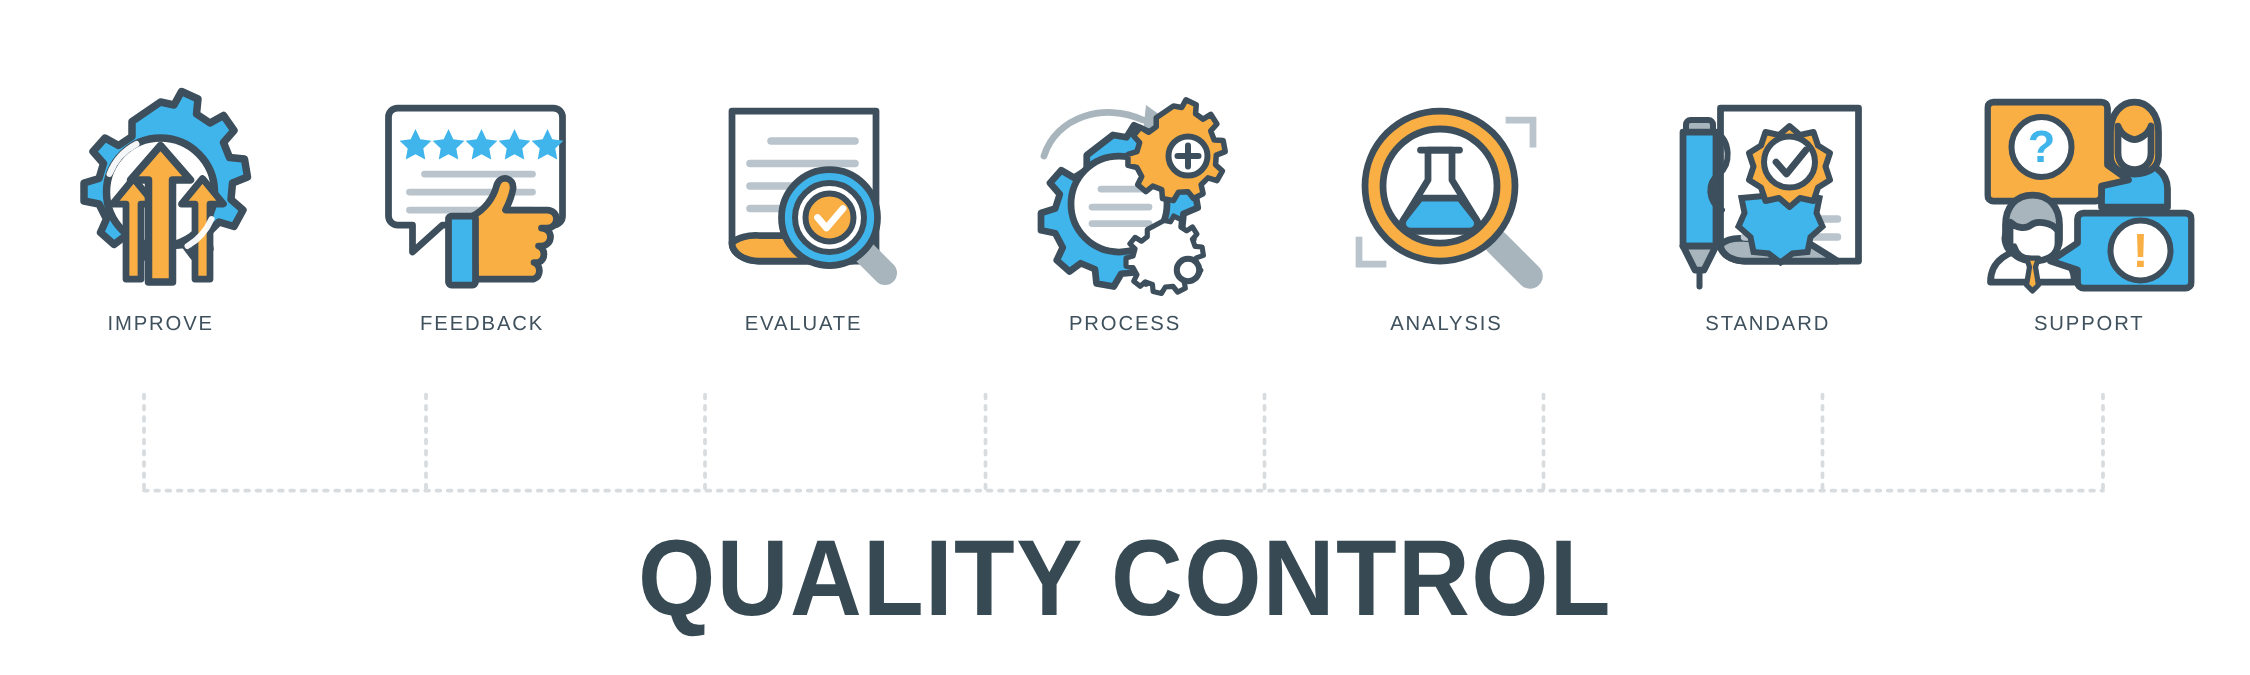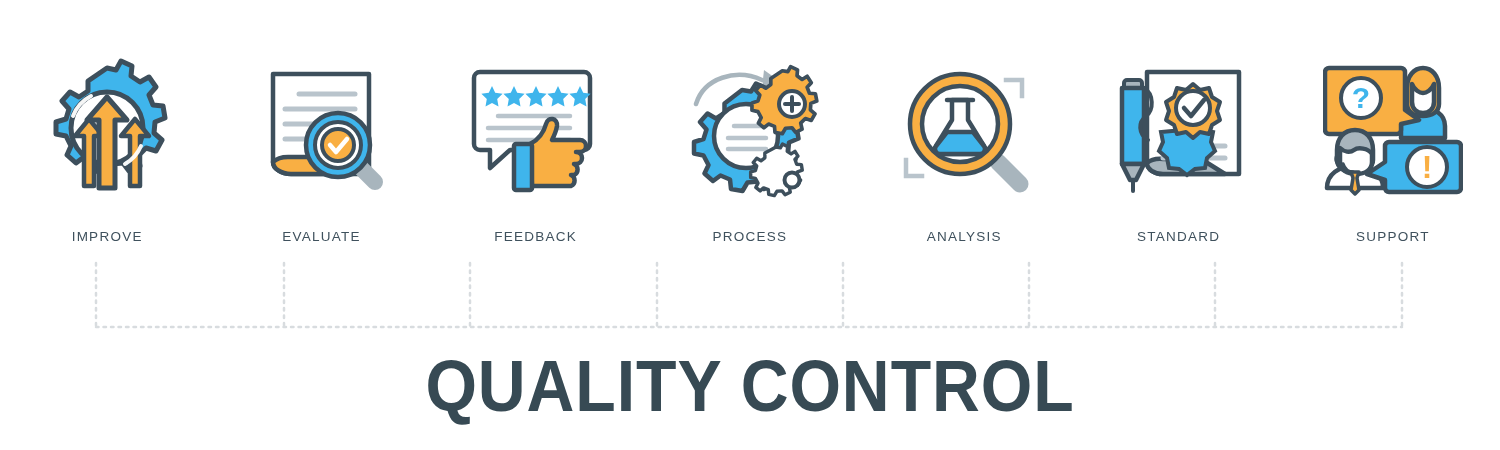--- a/index.html
+++ b/index.html
@@ -39,21 +39,21 @@
   .icon-wrap {
     width: 150px;
     height: 160px;
     margin-top: 48px;
     display: flex;
     align-items: center;
     justify-content: center;
   }
   .icon-wrap svg { display: block; width: 140px; height: 140px; }
   .item-label {
-    margin-top: 21px;
+    margin-top: 0;
     font-size: 13.5px;
     letter-spacing: 1.25px;
     color: #3f515d;
     text-transform: uppercase;
     font-weight: 400;
     white-space: nowrap;
   }
 
   
   .connector {
@@ -104,61 +104,61 @@
             <path d="M104 88 a38 38 0 0 1 -16 18"></path>
           </g>
         </svg>
       </div>
       <div class="item-label">IMPROVE</div>
     </div>
 
     <div class="item">
       <div class="icon-wrap">
         <svg viewBox="0 0 140 140">
+          <path fill="#ffffff" stroke="#3d4f5c" stroke-width="4.5" stroke-linejoin="round" d="M14 14 h104 a6 6 0 0 1 6 6 v66 a6 6 0 0 1 -6 6 H44 L24 110 V92 H14 a6 6 0 0 1 -6 -6 V20 a6 6 0 0 1 6 -6z"></path>
+          <g fill="#3fb5ec">
+            <path d="M26 28 l3.2 6.8 7.4 1 -5.4 5.2 1.3 7.4 -6.5-3.5 -6.5 3.5 1.3-7.4 -5.4-5.2 7.4-1z"></path>
+            <path d="M48 28 l3.2 6.8 7.4 1 -5.4 5.2 1.3 7.4 -6.5-3.5 -6.5 3.5 1.3-7.4 -5.4-5.2 7.4-1z"></path>
+            <path d="M70 28 l3.2 6.8 7.4 1 -5.4 5.2 1.3 7.4 -6.5-3.5 -6.5 3.5 1.3-7.4 -5.4-5.2 7.4-1z"></path>
+            <path d="M92 28 l3.2 6.8 7.4 1 -5.4 5.2 1.3 7.4 -6.5-3.5 -6.5 3.5 1.3-7.4 -5.4-5.2 7.4-1z"></path>
+            <path d="M114 28 l3.2 6.8 7.4 1 -5.4 5.2 1.3 7.4 -6.5-3.5 -6.5 3.5 1.3-7.4 -5.4-5.2 7.4-1z"></path>
+          </g>
+          <g stroke="#b9c4cc" stroke-width="4.5" stroke-linecap="round">
+            <line x1="32" y1="58" x2="104" y2="58"></line>
+            <line x1="22" y1="70" x2="104" y2="70"></line>
+            <line x1="22" y1="82" x2="104" y2="82"></line>
+          </g>
+          <path fill="#f9af43" stroke="#3d4f5c" stroke-width="4.5" stroke-linejoin="round" d="M64 86 c8-4 14-12 16-20 2-8 12-6 11 2 -1 6 -3 10 -5 14 h28 a6 6 0 0 1 0 12 h-4 a6 6 0 0 1 0 12 h-2 a6 6 0 0 1 0 11 h-3 a6 6 0 0 1 0 11 H66 z"></path>
+          <rect x="48" y="86" width="18" height="46" rx="2" fill="#3fb5ec" stroke="#3d4f5c" stroke-width="4.5" stroke-linejoin="round"></rect>
+        </svg>
+      </div>
+      <div class="item-label">FEEDBACK</div>
+    </div>
+
+    <div class="item">
+      <div class="icon-wrap">
+        <svg viewBox="0 0 140 140">
           <path fill="#ffffff" stroke="#3d4f5c" stroke-width="4.5" stroke-linejoin="round" d="M22 16 h96 v100 H40 a18 12 0 0 1 -18-12 z"></path>
           <path fill="#f9af43" stroke="#3d4f5c" stroke-width="4.5" stroke-linejoin="round" d="M22 104 a18 12 0 0 0 18 12 h62 l-28-17 H40 a18 10 0 0 0 -18 5z"></path>
           <g stroke="#b9c4cc" stroke-width="5" stroke-linecap="round">
             <line x1="48" y1="36" x2="104" y2="36"></line>
             <line x1="34" y1="51" x2="104" y2="51"></line>
             <line x1="34" y1="66" x2="104" y2="66"></line>
             <line x1="34" y1="81" x2="96" y2="81"></line>
           </g>
           <line x1="104" y1="104" x2="124" y2="124" stroke="#a8b5bd" stroke-width="16" stroke-linecap="round"></line>
           <line x1="104" y1="104" x2="124" y2="124" stroke="#3d4f5c" stroke-width="4.5" stroke-linecap="round" fill="none" opacity="0"></line>
           <path d="M100 100 l24 24" stroke="#3d4f5c" stroke-width="4.5" fill="none" opacity="0"></path>
           <circle cx="87" cy="87" r="32" fill="#3fb5ec" stroke="#3d4f5c" stroke-width="4.5"></circle>
           <circle cx="87" cy="87" r="23" fill="#ffffff" stroke="#3d4f5c" stroke-width="4"></circle>
           <circle cx="87" cy="87" r="16" fill="#f9af43" stroke="#3d4f5c" stroke-width="4"></circle>
           <path d="M79 87 l6 7 11-13" fill="none" stroke="#ffffff" stroke-width="4.5" stroke-linecap="round" stroke-linejoin="round"></path>
         </svg>
       </div>
       <div class="item-label">EVALUATE</div>
-    </div>
-
-    <div class="item">
-      <div class="icon-wrap">
-        <svg viewBox="0 0 140 140">
-          <path fill="#ffffff" stroke="#3d4f5c" stroke-width="4.5" stroke-linejoin="round" d="M14 14 h104 a6 6 0 0 1 6 6 v66 a6 6 0 0 1 -6 6 H44 L24 110 V92 H14 a6 6 0 0 1 -6 -6 V20 a6 6 0 0 1 6 -6z"></path>
-          <g fill="#3fb5ec">
-            <path d="M26 28 l3.2 6.8 7.4 1 -5.4 5.2 1.3 7.4 -6.5-3.5 -6.5 3.5 1.3-7.4 -5.4-5.2 7.4-1z"></path>
-            <path d="M48 28 l3.2 6.8 7.4 1 -5.4 5.2 1.3 7.4 -6.5-3.5 -6.5 3.5 1.3-7.4 -5.4-5.2 7.4-1z"></path>
-            <path d="M70 28 l3.2 6.8 7.4 1 -5.4 5.2 1.3 7.4 -6.5-3.5 -6.5 3.5 1.3-7.4 -5.4-5.2 7.4-1z"></path>
-            <path d="M92 28 l3.2 6.8 7.4 1 -5.4 5.2 1.3 7.4 -6.5-3.5 -6.5 3.5 1.3-7.4 -5.4-5.2 7.4-1z"></path>
-            <path d="M114 28 l3.2 6.8 7.4 1 -5.4 5.2 1.3 7.4 -6.5-3.5 -6.5 3.5 1.3-7.4 -5.4-5.2 7.4-1z"></path>
-          </g>
-          <g stroke="#b9c4cc" stroke-width="4.5" stroke-linecap="round">
-            <line x1="32" y1="58" x2="104" y2="58"></line>
-            <line x1="22" y1="70" x2="104" y2="70"></line>
-            <line x1="22" y1="82" x2="104" y2="82"></line>
-          </g>
-          <path fill="#f9af43" stroke="#3d4f5c" stroke-width="4.5" stroke-linejoin="round" d="M64 86 c8-4 14-12 16-20 2-8 12-6 11 2 -1 6 -3 10 -5 14 h28 a6 6 0 0 1 0 12 h-4 a6 6 0 0 1 0 12 h-2 a6 6 0 0 1 0 11 h-3 a6 6 0 0 1 0 11 H66 z"></path>
-          <rect x="48" y="86" width="18" height="46" rx="2" fill="#3fb5ec" stroke="#3d4f5c" stroke-width="4.5" stroke-linejoin="round"></rect>
-        </svg>
-      </div>
-      <div class="item-label">FEEDBACK</div>
     </div>
 
     <div class="item">
       <div class="icon-wrap">
         <svg viewBox="0 0 140 140">
           <path d="M16 46 C24 20 56 10 82 22" fill="none" stroke="#a8b5bd" stroke-width="4.5" stroke-linecap="round"></path>
           <path d="M84 12 l14 10 -16 8z" fill="#a8b5bd"></path>
           <g stroke="#3d4f5c" stroke-width="4.5" stroke-linejoin="round">
             <path fill="#3fb5ec" d="M62 32 l9 1.5 5-8 11 5 -1 9.5 8.5 6 8.5-5 7 10 -7 7.5 4 9.5 9.5 1 2 11.5 -9.5 4 -1 10.5 7.5 6.5 -6 10.5 -9.5-3 -7.5 7.5 2 9.5 -10.5 5 -6-7.5 -10.5 1 -5 8.5 -11.5-2 -1-9.5 -9.5-4 -7.5 5.5 -8.5-7.5 4-8.5 -5-9.5 -9.5-2 0-11.5 9.5-3 3-9.5 -6.5-7.5 7.5-8.5 8.5 5 8.5-5.5 0-9.5z"></path>
             <circle cx="66" cy="78" r="32" fill="#ffffff"></circle>

